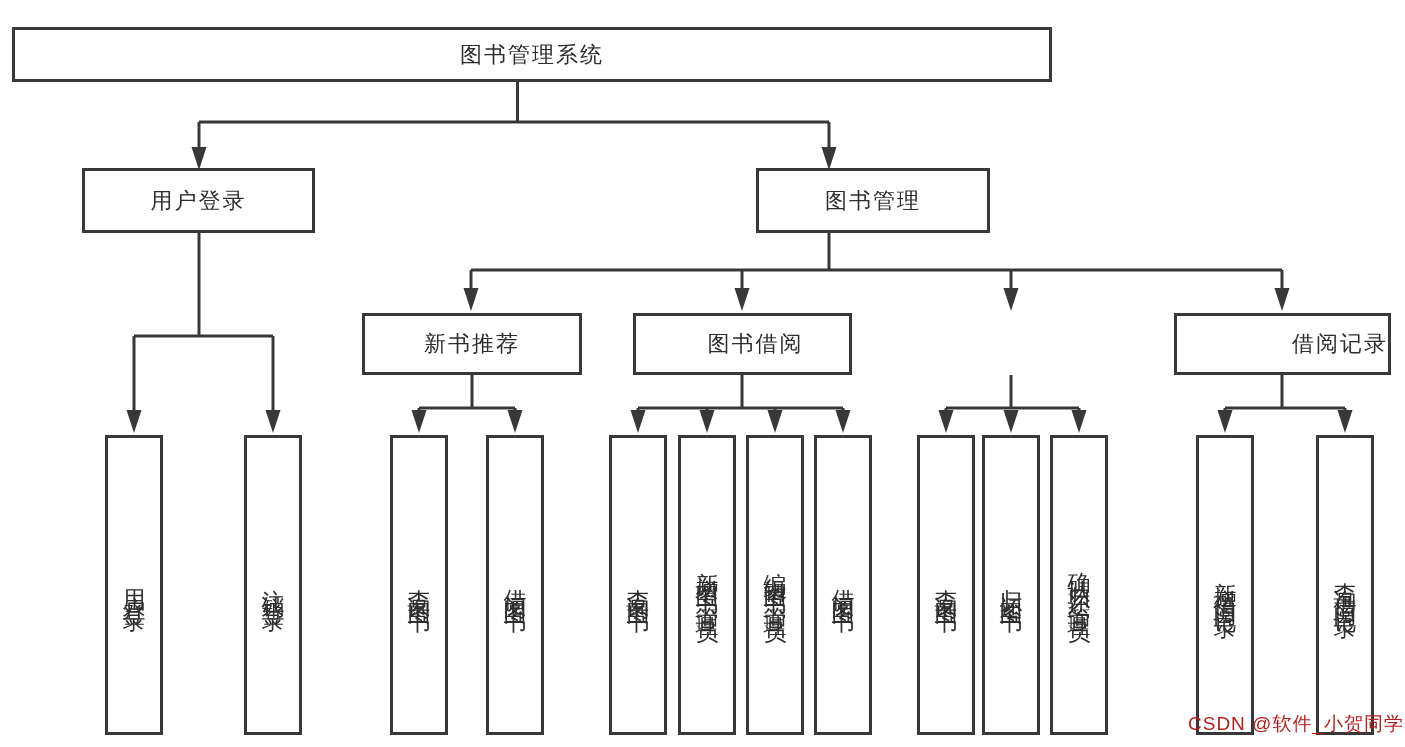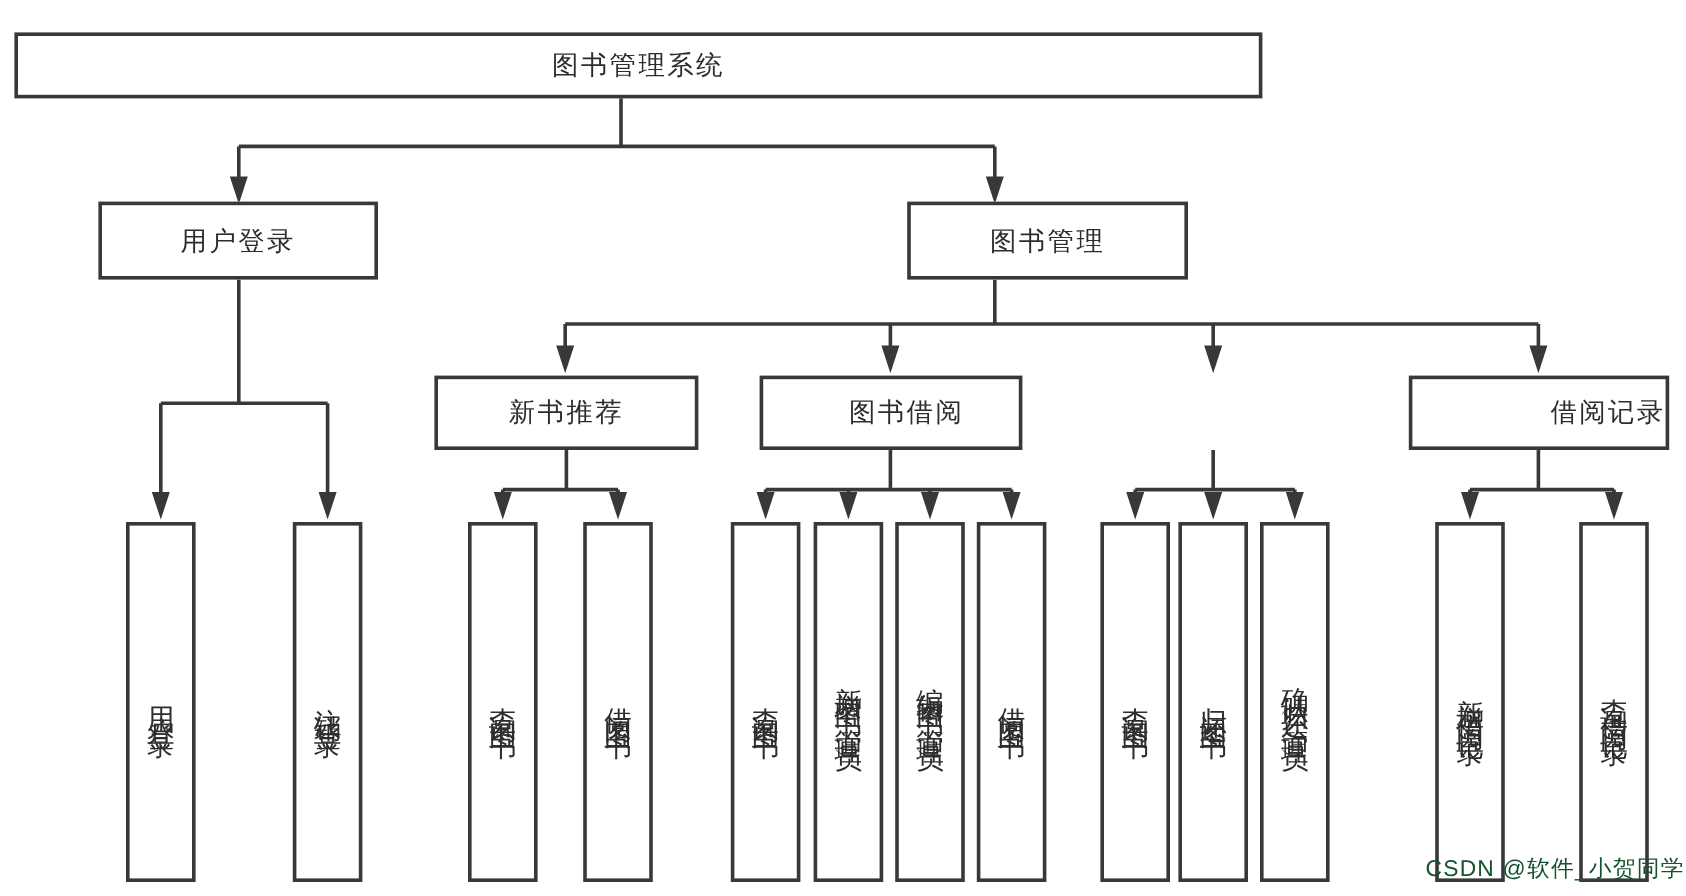--- a/index.html
+++ b/index.html
@@ -42,21 +42,21 @@
     font-size: 23px;
     letter-spacing: 7px;
     line-height: 1;
   }
   .watermark {
     position: absolute;
     left: 1188px;
     top: 711px;
     font-size: 19px;
     letter-spacing: 1px;
-    color: #14532d;
+    color: #b91c1c;
     z-index: 3;
     white-space: nowrap;
   }
 </style>
 </head>
 <body>
 
 <div class="canvas">
 
   <svg class="connectors" width="1405" height="747" viewBox="0 0 1405 747">

